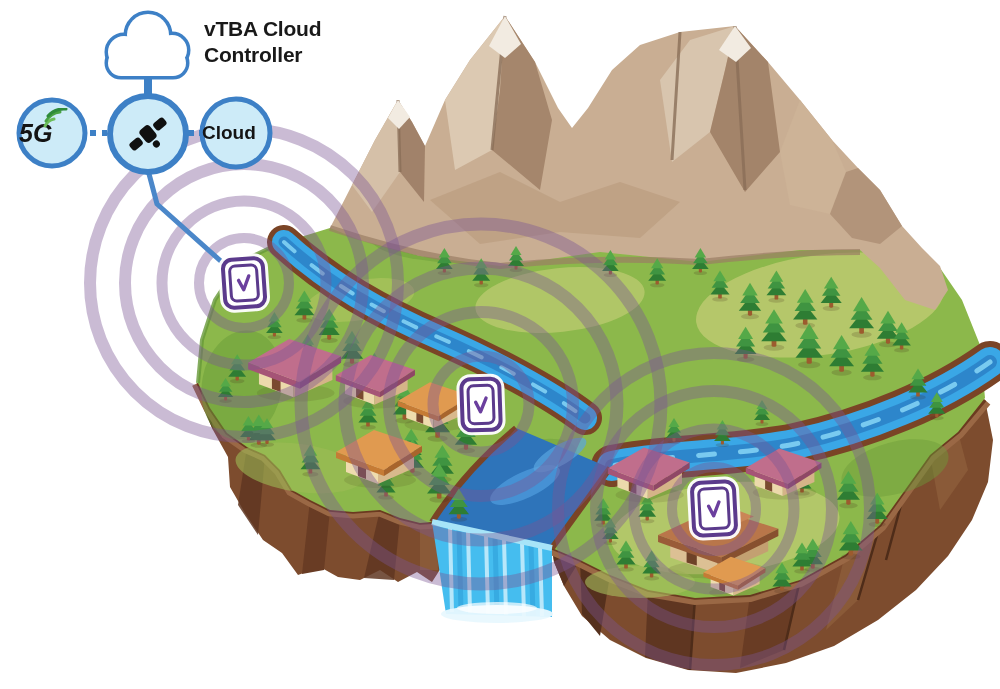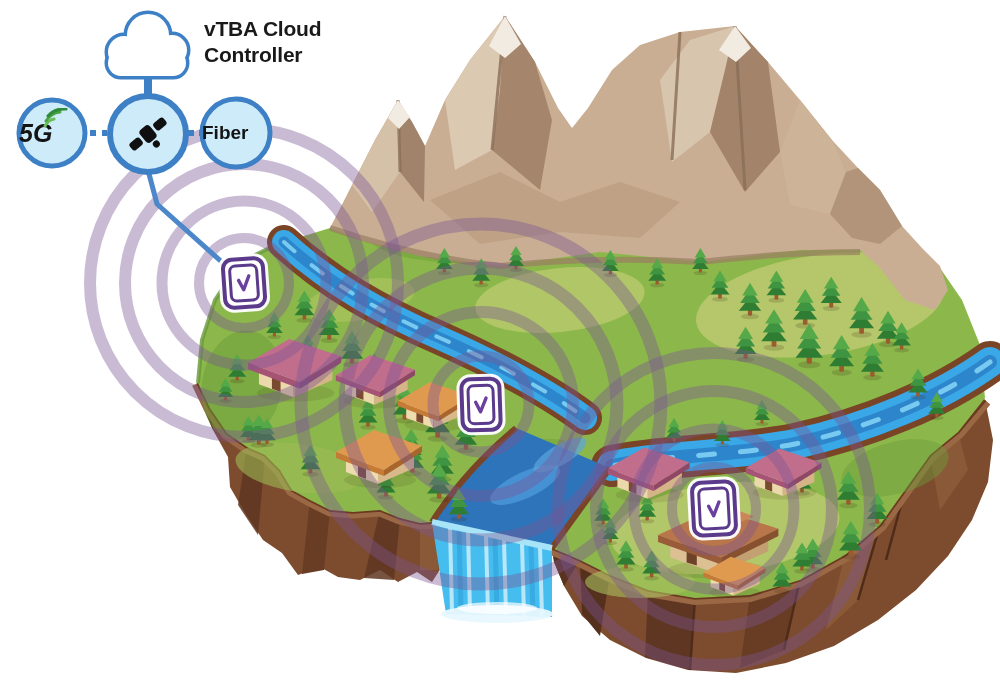--- a/index.html
+++ b/index.html
@@ -292,21 +292,21 @@
     <span>5G</span>
     <svg class="sig" viewBox="0 0 26 20" fill="none" stroke-linecap="round">
       <path d="M3,18 Q6,12 12,11" stroke="#6cbd5a" stroke-width="3"></path>
       <path d="M4,13 Q9,5 18,4" stroke="#4aa344" stroke-width="3"></path>
       <path d="M6,8 Q13,0 24,1" stroke="#2f8b3a" stroke-width="3"></path>
     </svg>
   </span>
 </div>
 
 <div class="nlabel lbl-fiber">
-  <span>Fiber</span>
+  <span>Cloud</span>
 </div>
 
 <div class="ap ap1">
   <div class="ap-inner">
     <svg width="18" height="18" viewBox="0 0 24 24" fill="none" stroke="#6b3f9e" stroke-width="4.5" stroke-linecap="round" stroke-linejoin="round">
       <path d="M5 8 L11 21 M19 3 L11 21"></path>
     </svg>
   </div>
 </div>
 <div class="ap ap2">

